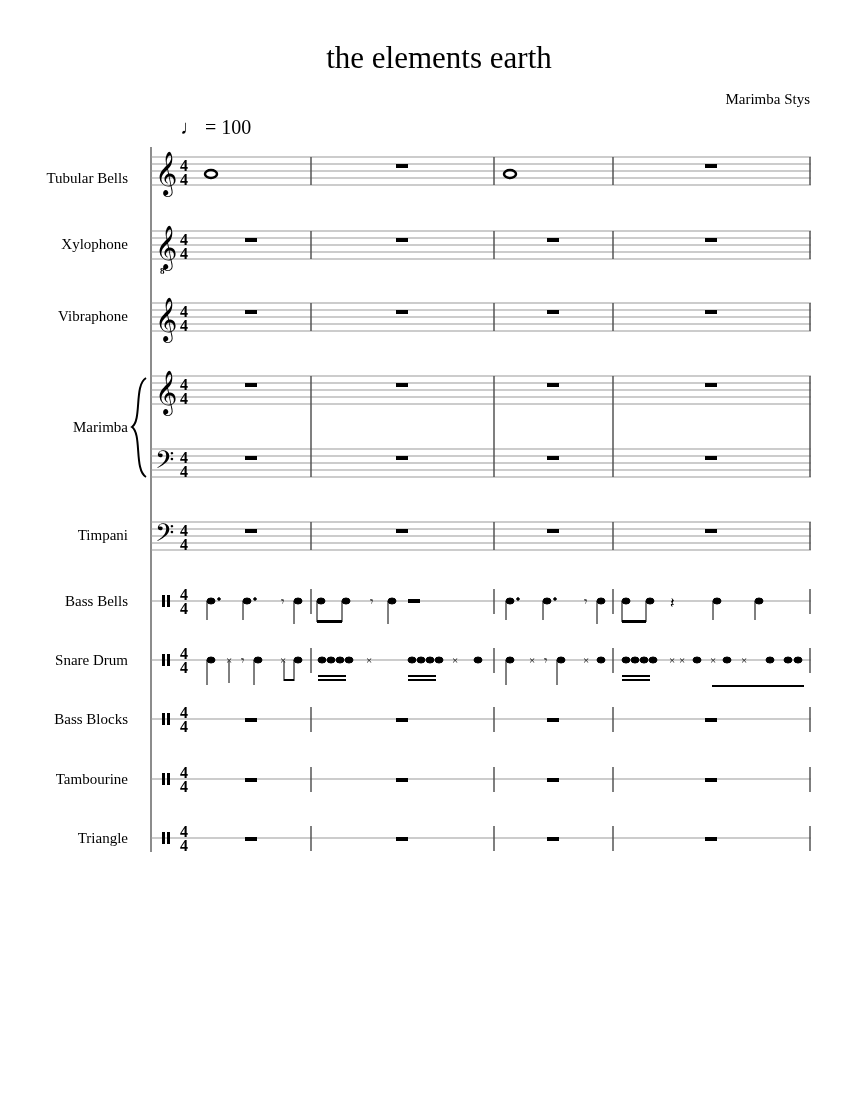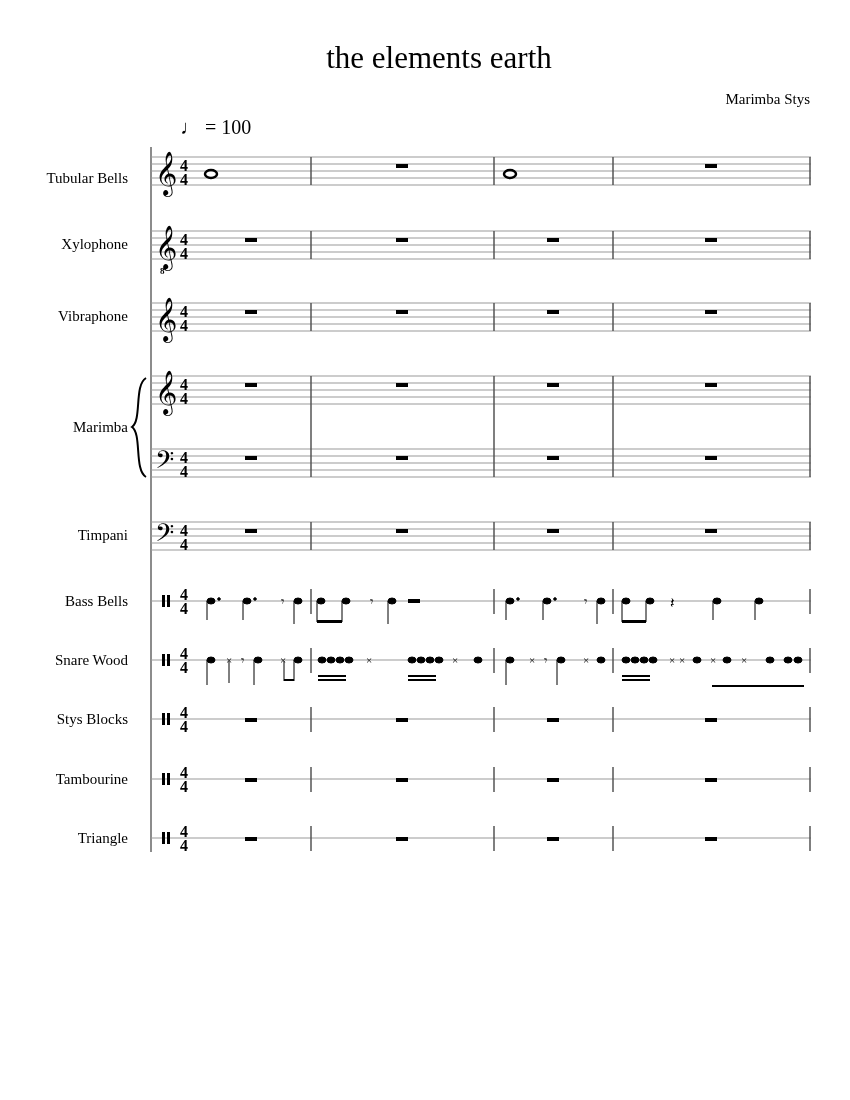--- a/index.html
+++ b/index.html
@@ -16,22 +16,22 @@
 <div class="title">the elements earth</div>
 <div class="composer">Marimba Stys</div>
 <div class="tempo">♩ = 100</div>
 
 <div class="label" style="top:170px">Tubular Bells</div>
 <div class="label" style="top:236px">Xylophone</div>
 <div class="label" style="top:308px">Vibraphone</div>
 <div class="label" style="top:419px; right:722px">Marimba</div>
 <div class="label" style="top:527px">Timpani</div>
 <div class="label" style="top:593px">Bass Bells</div>
-<div class="label" style="top:652px">Snare Wood</div>
-<div class="label" style="top:711px">Stys Blocks</div>
+<div class="label" style="top:652px">Snare Drum</div>
+<div class="label" style="top:711px">Bass Blocks</div>
 <div class="label" style="top:771px">Tambourine</div>
 <div class="label" style="top:830px">Triangle</div>
 
 <svg class="score" width="850" height="1100">
   <defs>
     <g id="staff5">
       <line x1="0" y1="0" x2="660" y2="0"></line>
       <line x1="0" y1="7" x2="660" y2="7"></line>
       <line x1="0" y1="14" x2="660" y2="14"></line>
       <line x1="0" y1="21" x2="660" y2="21"></line>

